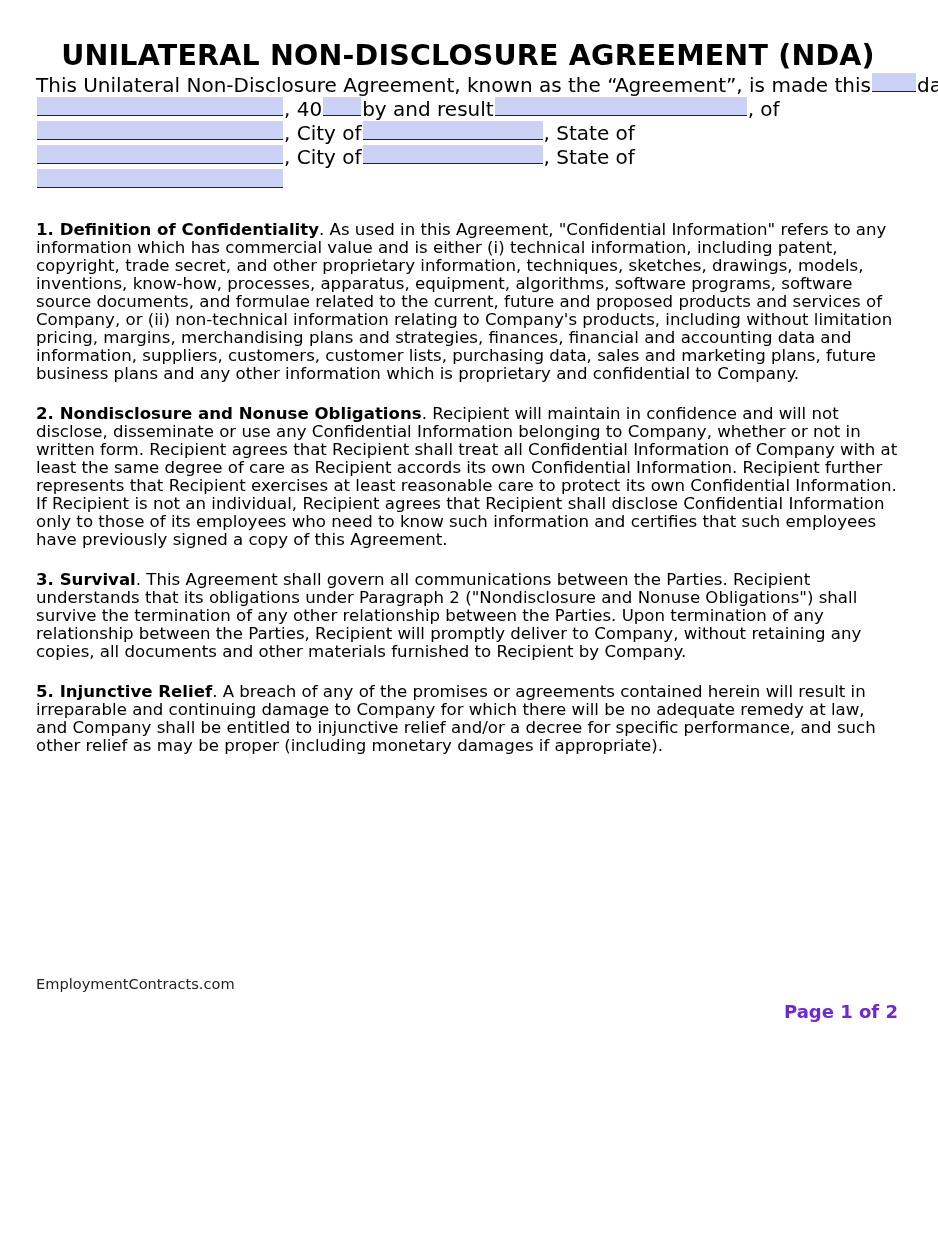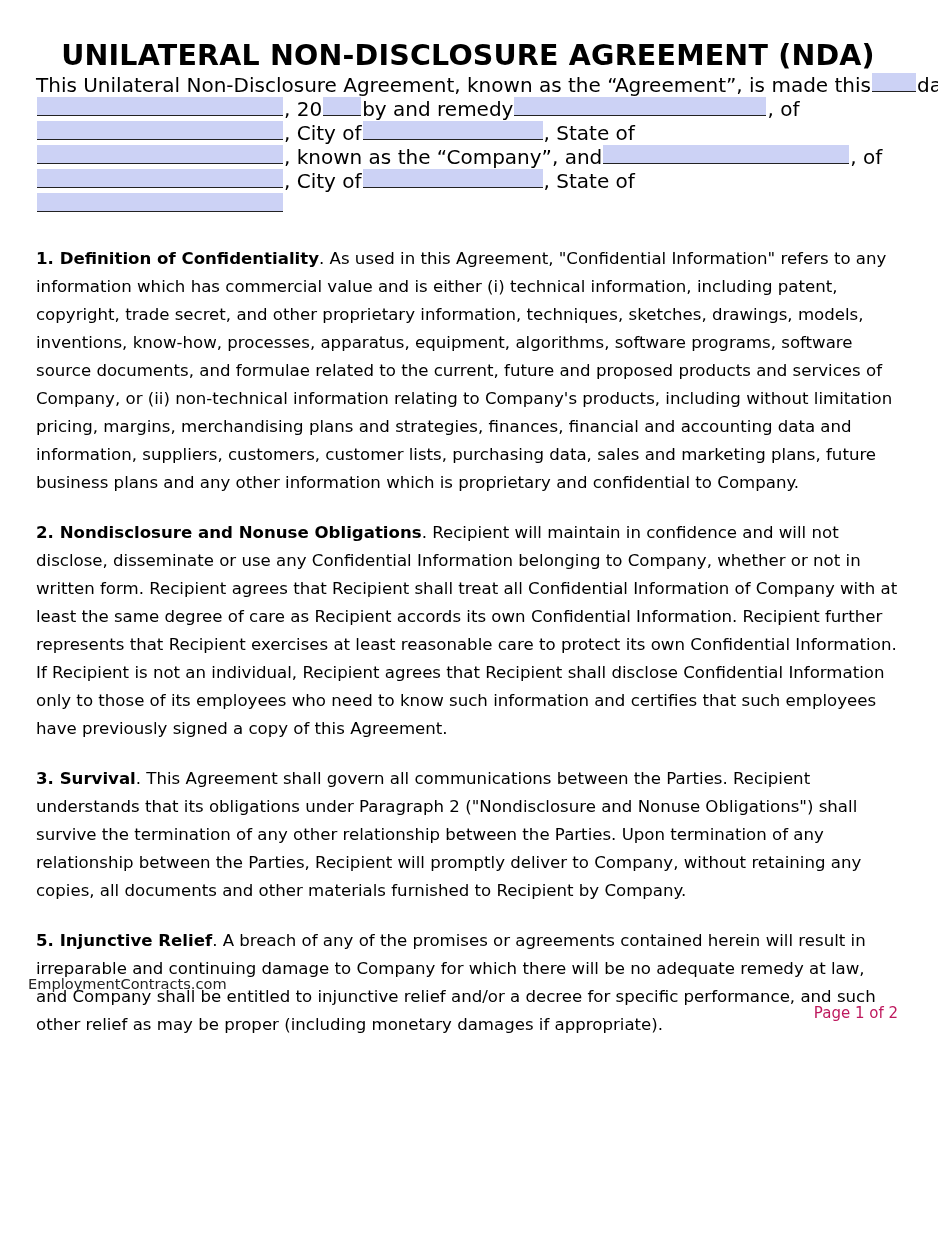--- a/index.html
+++ b/index.html
@@ -52,62 +52,60 @@
   .blank.w-lg { width: 246px; }
   .blank.w-party { width: 252px; }
   .blank.w-state { width: 246px; }
   .blank.w-statelaw { width: 248px; }
 
   .sections {
     margin-top: 28px;
   }
   .section {
     font-size: 16.6px;
-    line-height: 28px;
+    line-height: 18px;
     margin-bottom: 22px;
     text-align: left;
   }
   .section .heading {
     font-weight: bold;
   }
   .footer-left {
     position: absolute;
-    left: 28px;
+    left: 36px;
     bottom: 42px;
     font-size: 14.6px;
     color: #222;
     margin-top: 20px;
   }
   .footer-right {
     position: absolute;
     right: 40px;
     bottom: 12px;
-    font-size: 15px;
-    color: #be185d;
+    font-size: 18px;
+    color: #6d28d9;
+    font-weight: bold;
   }
 </style>
 </head>
 <body>
 
 <div class="page">
 
   <h1 class="doc-title">UNILATERAL NON-DISCLOSURE AGREEMENT (NDA)</h1>
 
   <div class="intro">
     <div class="line">
       <span>This Unilateral Non-Disclosure Agreement, known as the “Agreement”, is made this</span><span class="blank w-sm"></span><span>day of</span>
     </div>
     <div class="line">
-      <span class="blank w-lg"></span><span>, 20</span><span class="blank w-tiny"></span><span>by and remedy</span><span class="blank w-party"></span><span>, of</span>
+      <span class="blank w-lg"></span><span>, 40</span><span class="blank w-tiny"></span><span>by and result</span><span class="blank w-party"></span><span>, of</span>
     </div>
     <div class="line">
       <span class="blank w-lg"></span><span>, City of</span><span class="blank w-md"></span><span>, State of</span>
-    </div>
-    <div class="line">
-      <span class="blank w-lg"></span><span>, known as the “Company”, and</span><span class="blank w-state"></span><span>, of</span>
     </div>
     <div class="line">
       <span class="blank w-lg"></span><span>, City of</span><span class="blank w-md"></span><span>, State of</span>
     </div>
     <div class="line">
       <span class="blank w-lg"></span>
     </div>
   </div>
 
   <div class="sections">

